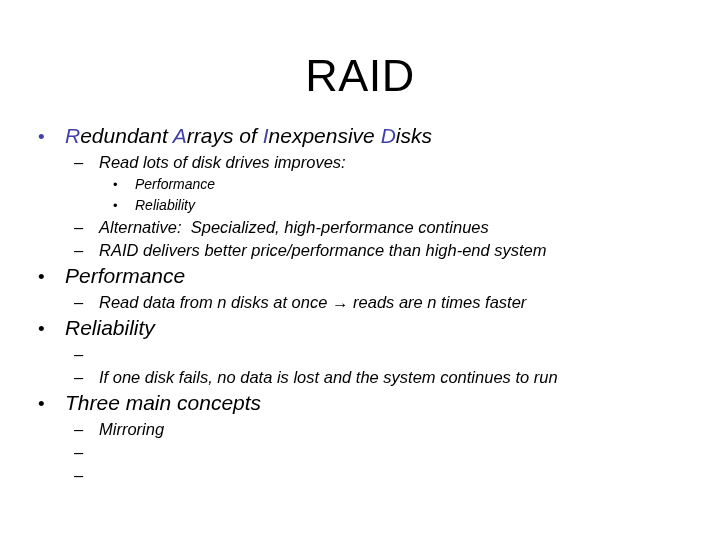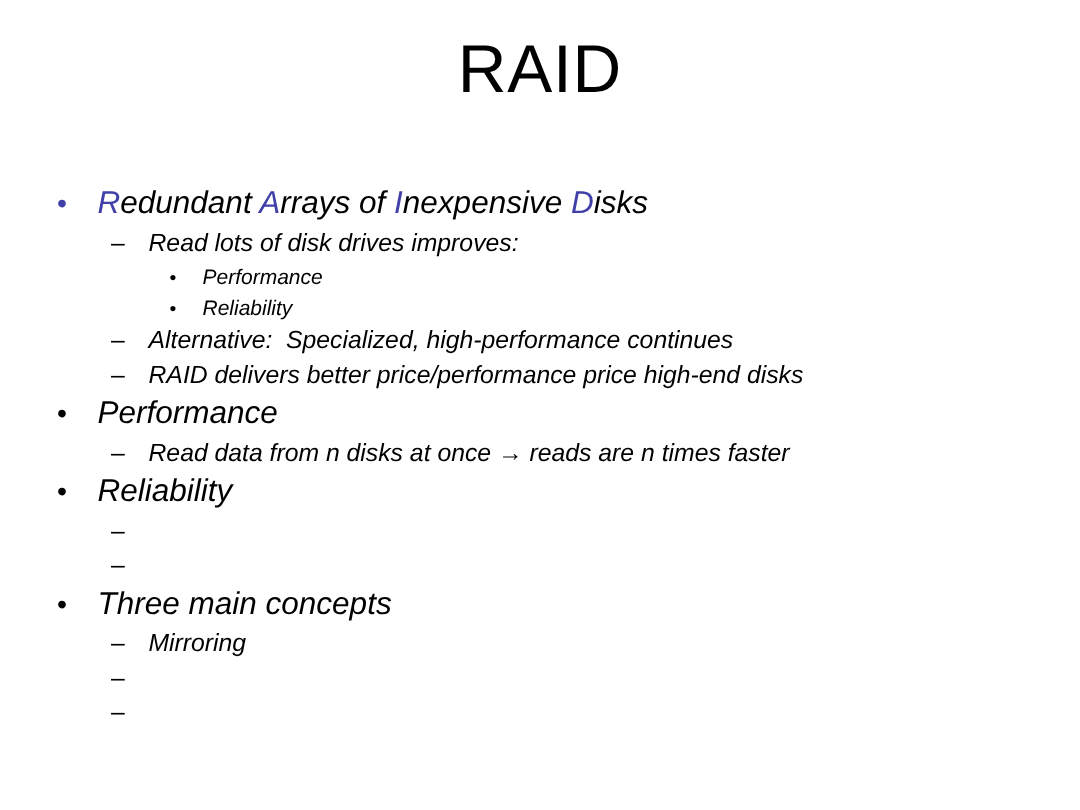--- a/index.html
+++ b/index.html
@@ -20,21 +20,21 @@
     position: relative;
     width: 720px;
     height: 540px;
     background: #ffffff;
   }
 
   
   .slide-title {
     position: absolute;
     left: 0;
-    top: 20px;
+    top: 50px;
     width: 720px;
     text-align: center;
     font-size: 45px;
     line-height: 52px;
     font-weight: 400;
     color: #000000;
     letter-spacing: 0.5px;
   }
 
   
@@ -125,39 +125,40 @@
       <div class="bullet lvl3">
         <span class="marker">•</span>
         <span class="btext">Reliability</span>
       </div>
       <div class="bullet lvl2">
         <span class="marker">–</span>
         <span class="btext">Alternative:  Specialized, high-performance continues</span>
       </div>
       <div class="bullet lvl2">
         <span class="marker">–</span>
-        <span class="btext">RAID delivers better price/performance price high-end disks</span>
+        <span class="btext">RAID delivers better price/performance than high-end system</span>
       </div>
       <div class="bullet lvl1">
         <span class="marker">•</span>
         <span class="btext">Performance</span>
       </div>
       <div class="bullet lvl2">
         <span class="marker">–</span>
         <span class="btext">Read data from n disks at once → reads are n times faster</span>
       </div>
       <div class="bullet lvl1">
         <span class="marker">•</span>
         <span class="btext">Reliability</span>
       </div>
       <div class="bullet lvl2">
         <span class="marker">–</span>
       </div>
       <div class="bullet lvl2">
         <span class="marker">–</span>
+        <span class="btext">If one disk fails, no data is lost and the system continues to run</span>
       </div>
       <div class="bullet lvl1">
         <span class="marker">•</span>
         <span class="btext">Three main concepts</span>
       </div>
       <div class="bullet lvl2">
         <span class="marker">–</span>
         <span class="btext">Mirroring</span>
       </div>
       <div class="bullet lvl2">

